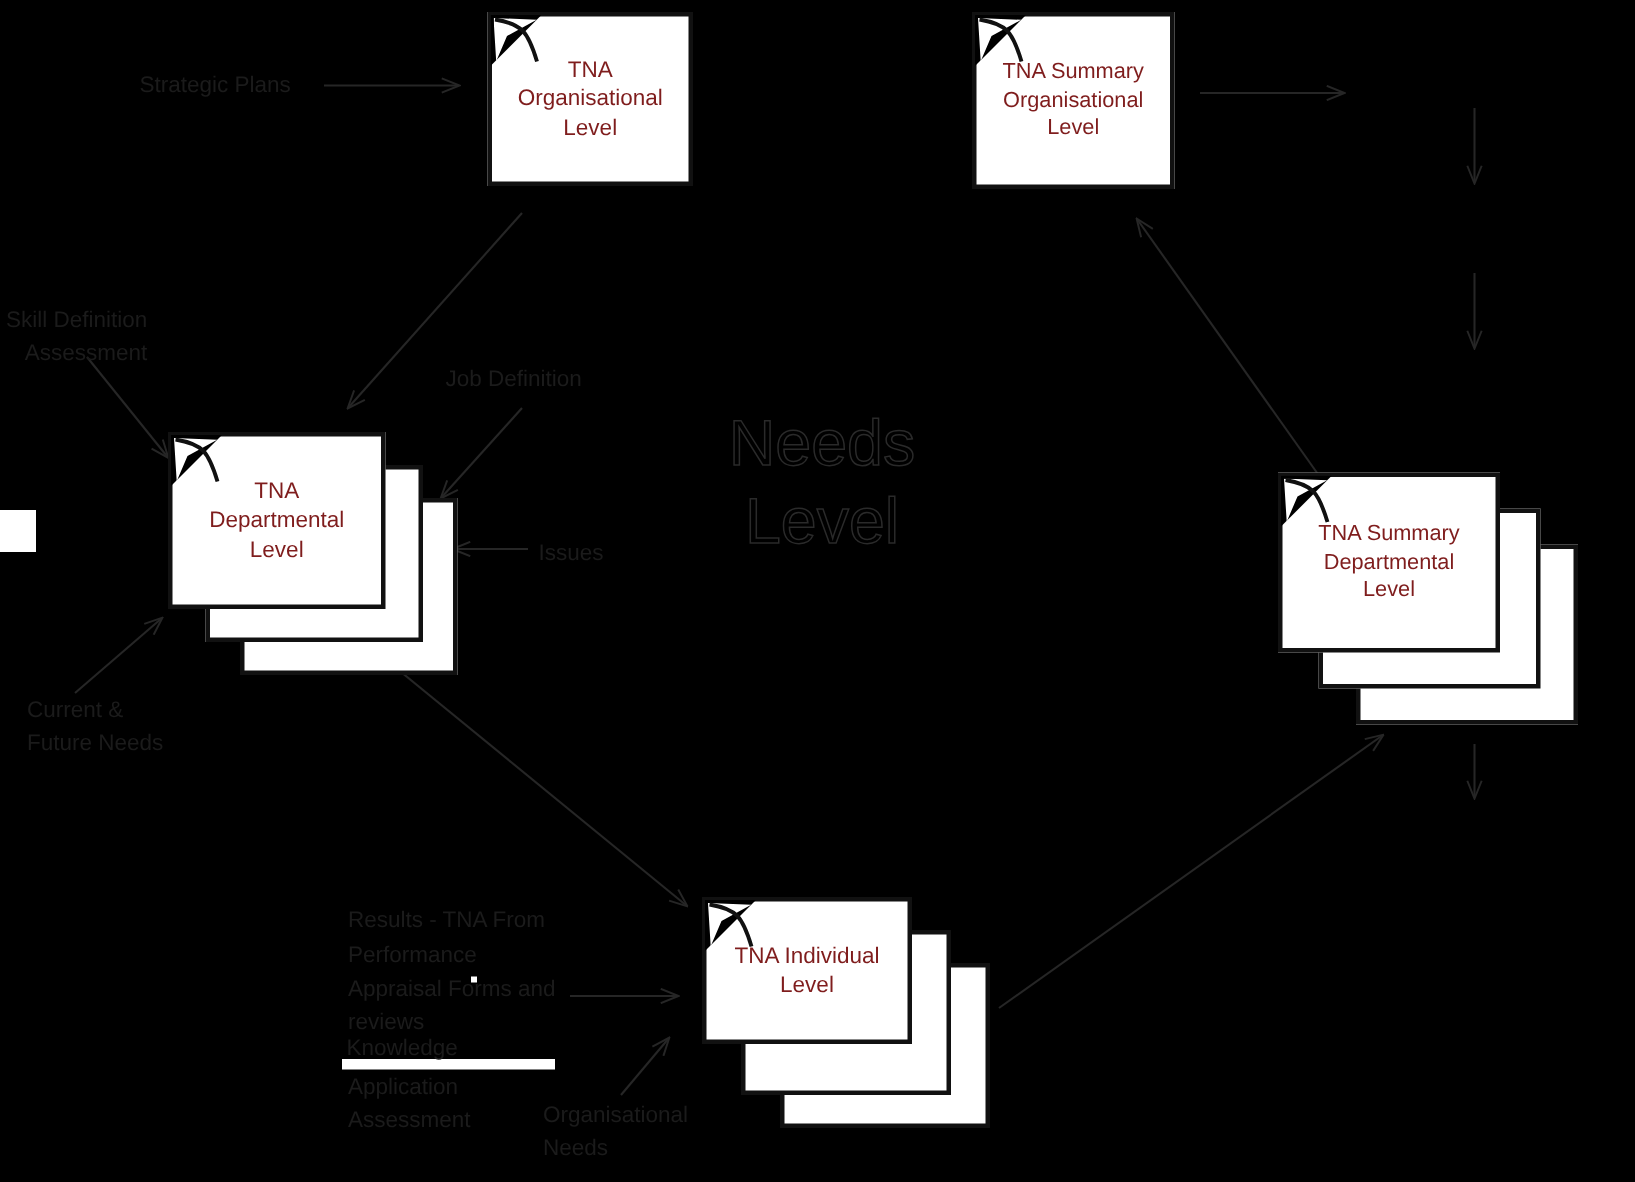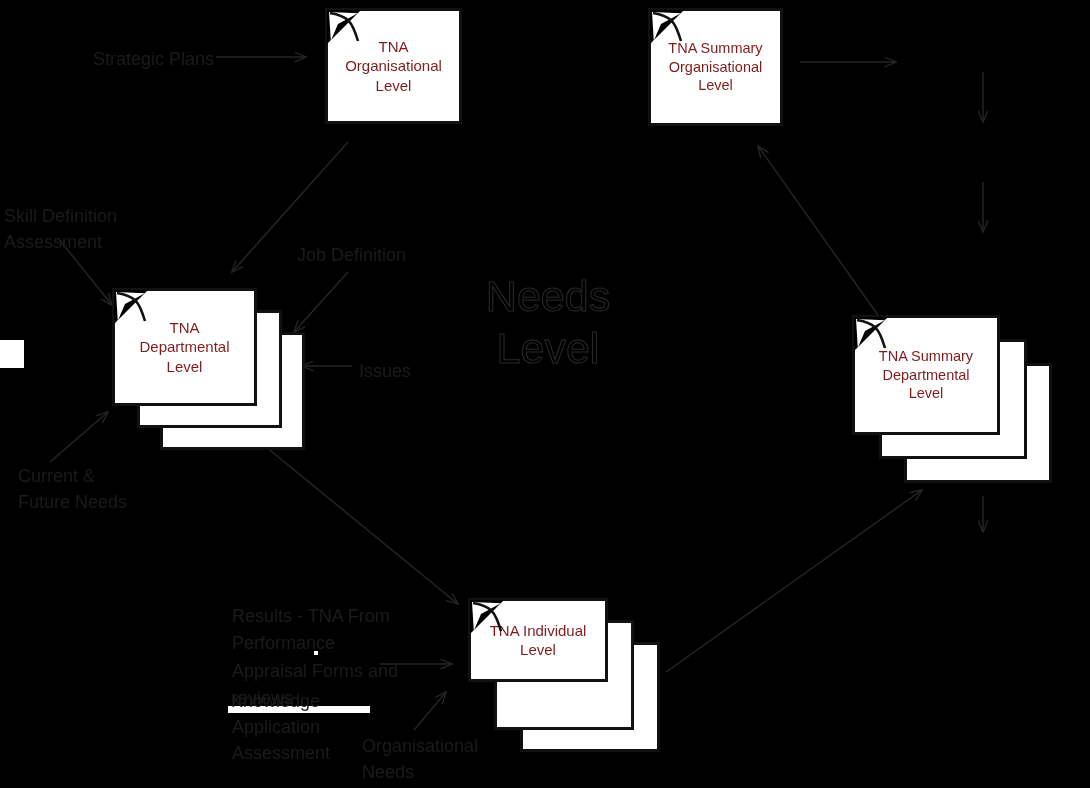--- a/index.html
+++ b/index.html
@@ -55,21 +55,21 @@
     position:absolute;
     background:#ffffff;
     border:3px solid #111;
     box-sizing:border-box;
   }
 
   
   .dlabel{
     position:absolute;
     color:#1b1b1b;
-    font-size:18px;
+    font-size:15px;
     line-height:1.45;
     font-family:"Liberation Sans",sans-serif;
     white-space:pre;
     z-index:4;
   }
 
   
   .bigtitle{
     position:absolute;
     left:398px;top:270px;
@@ -190,34 +190,34 @@
       </svg>
       <span class="lbl" style="white-space:pre-line;">TNA Summary
 Departmental
 Level</span>
     </div>
   </div>
 
   <div style="position:absolute;left:468px;top:598px;width:200px;height:160px;z-index:5;">
     <div class="sheet" style="left:52px;top:44px;width:140px;height:110px;"></div>
     <div class="sheet" style="left:26px;top:22px;width:140px;height:110px;"></div>
-    <div class="doc" style="left:0;top:0;width:140px;height:84px;">
+    <div class="doc" style="left:0;top:0;width:140px;height:98px;">
       <span class="fold"></span>
       <span class="fold-inner"></span>
       <svg class="foldcurve" viewBox="0 0 38 38">
         <path d="M2,2 C20,5 24,10 30,30" fill="none" stroke="#111" stroke-width="2.6"></path>
       </svg>
       <span class="lbl" style="white-space:pre-line;">TNA Individual
 Level</span>
     </div>
   </div>
 
   <div class="dlabel" style="left:93px;top:46px;">Strategic Plans</div>
 
-  <div class="dlabel" style="left:4px;top:203px;">Skill Definition
+  <div class="dlabel" style="left:4px;top:203px;text-align:right;">Skill Definition
 Assessment</div>
 
   <div class="dlabel" style="left:297px;top:242px;">Job Definition</div>
 
   <div class="dlabel" style="left:359px;top:358px;">Issues</div>
 
   <div class="dlabel" style="left:18px;top:463px;">Current &amp;
 Future Needs</div>
 
   <div class="dlabel" style="left:232px;top:603px;line-height:1.52;">Results - TNA From

